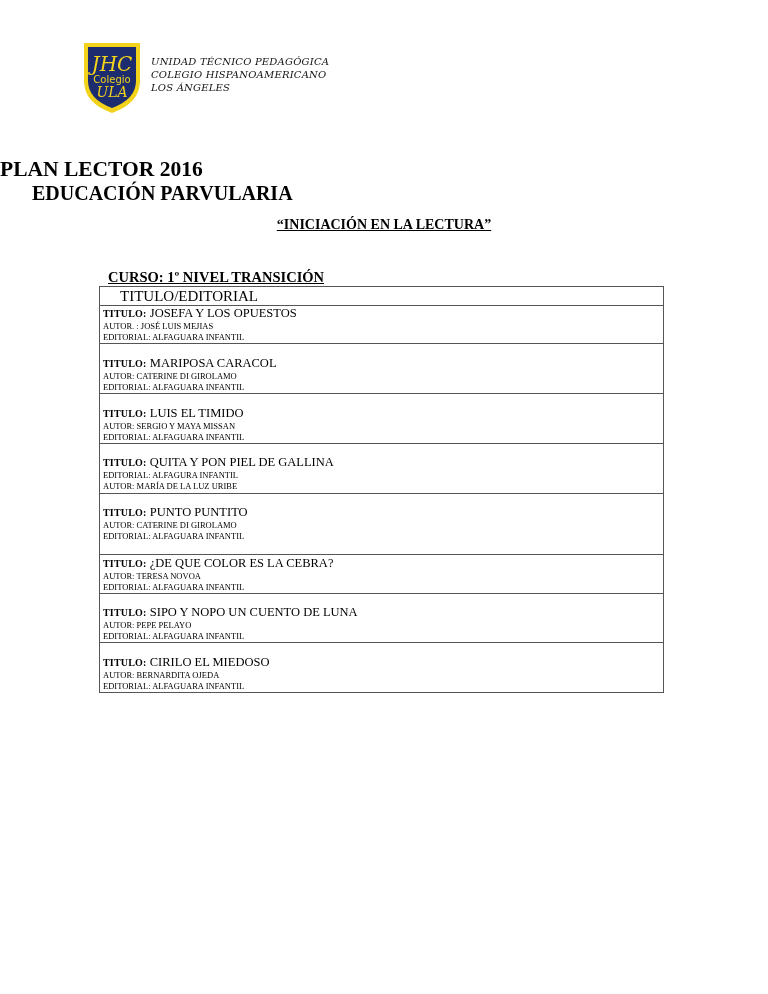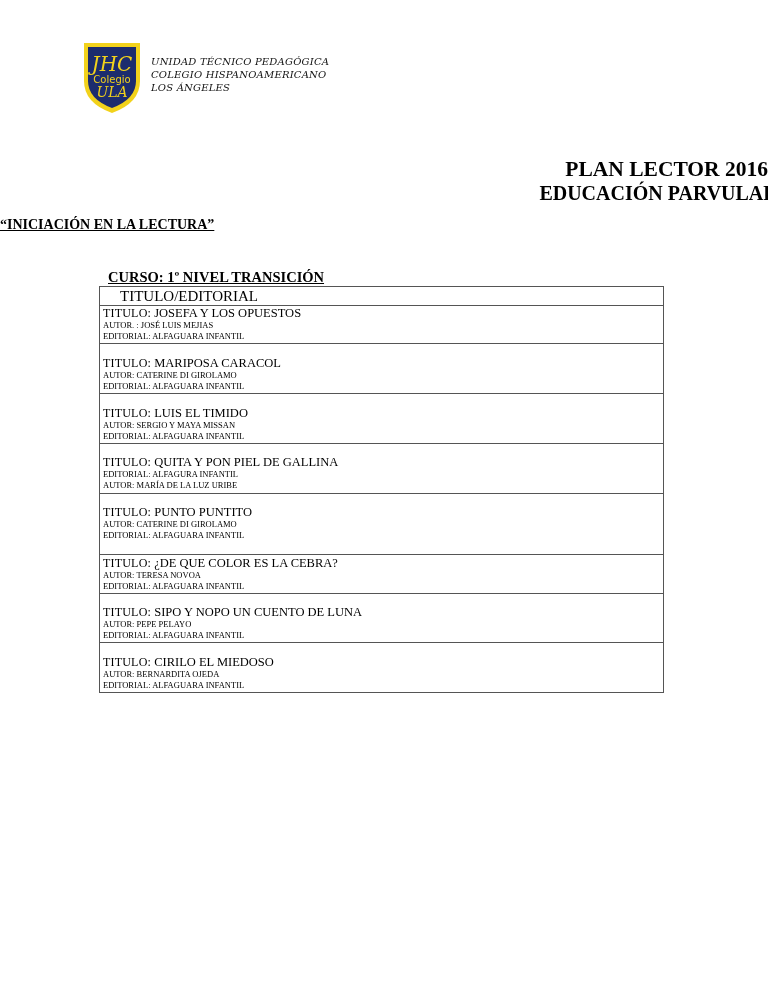--- a/index.html
+++ b/index.html
@@ -1,35 +1,35 @@
 <!DOCTYPE html>
 <html><head>
 <meta charset="utf-8">
 <style>
   html, body { margin: 0; padding: 0; background: #ffffff; }
   body { width: 768px; height: 994px; position: relative; overflow: hidden;
          font-family: "Liberation Serif", serif; color: #000; }
   .logo { position: absolute; left: 82px; top: 41px; width: 60px; height: 74px; }
   .inst { position: absolute; left: 151px; top: 55px; font-family: "DejaVu Serif", serif;
           font-style: italic; font-size: 10px; line-height: 13px; letter-spacing: 0.2px; color: #111; }
-  .title { position: absolute; left: 0; width: 768px; text-align: right; font-weight: bold; }
+  .title { position: absolute; left: 0; width: 768px; text-align: left; font-weight: bold; }
   .t1 { top: 157px; font-size: 21.5px; line-height: 24px; }
   .t2 { top: 181px; font-size: 20px; line-height: 24px; margin-left: 32px; }
-  .sub { position: absolute; left: 0; width: 768px; top: 217px; 
+  .sub { position: absolute; left: 0; width: 768px; top: 217px; text-align: center;
          font-weight: bold; font-size: 14px; text-decoration: underline; }
   .curso { position: absolute; left: 108px; top: 269px; font-weight: bold; font-size: 14.5px;
            text-decoration: underline; }
   .table { position: absolute; left: 99px; top: 286px; width: 563px; border: 1px solid #555;
            box-sizing: content-box; }
   .thead { height: 18px; border-bottom: 1px solid #555; text-align: left; font-size: 15px;
            line-height: 19px; padding-left: 20px; }
   .row { border-bottom: 1px solid #555; box-sizing: border-box; padding-left: 3px; }
   .row:last-child { border-bottom: none; }
   .tline { font-size: 12.5px; line-height: 14px; white-space: nowrap; }
-  .tline .lbl { font-size: 12px; letter-spacing: 0.2px; }
+  .tline .lbl { font-size: 10px; letter-spacing: 0.2px; font-weight: bold; }
   .small { font-size: 8.5px; line-height: 10.5px; white-space: nowrap; }
 </style>
 </head>
 <body>
 
 <div class="logo">
   <svg width="60" height="74" viewBox="0 0 60 74">
     <path d="M2 2 L58 2 L58 40 Q58 62 30 72 Q2 62 2 40 Z" fill="#f2d21b"></path>
     <path d="M6 6 L54 6 L54 40 Q54 58 30 67 Q6 58 6 40 Z" fill="#1c2c6e"></path>
     <text x="30" y="30" text-anchor="middle" font-family="DejaVu Serif, serif" font-size="20" font-style="italic" fill="#f2d21b">JHC</text>

